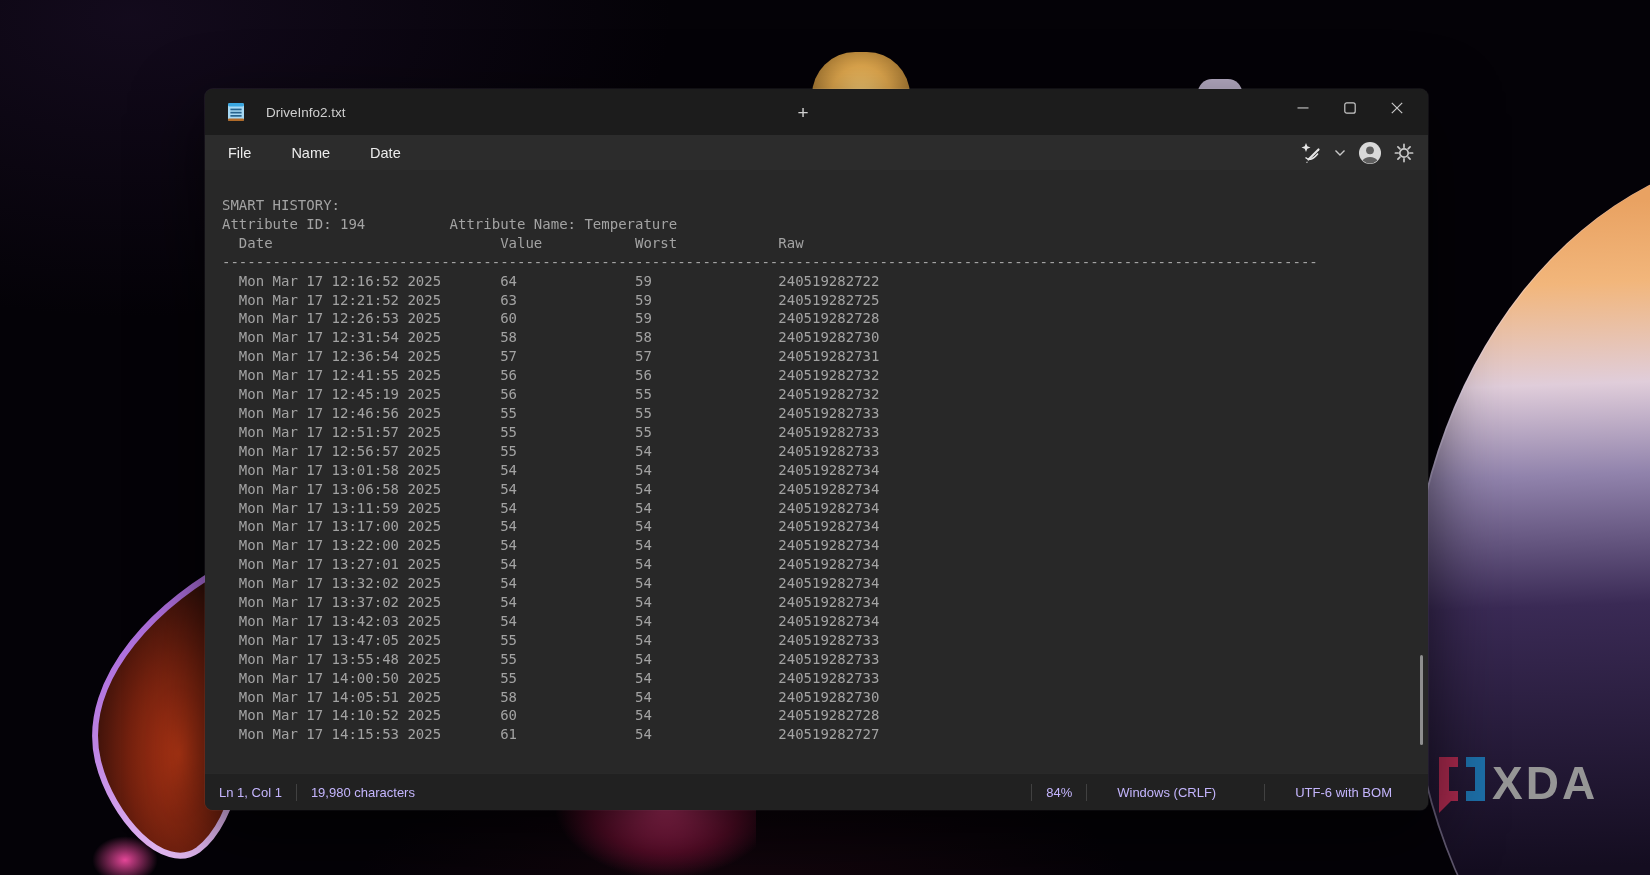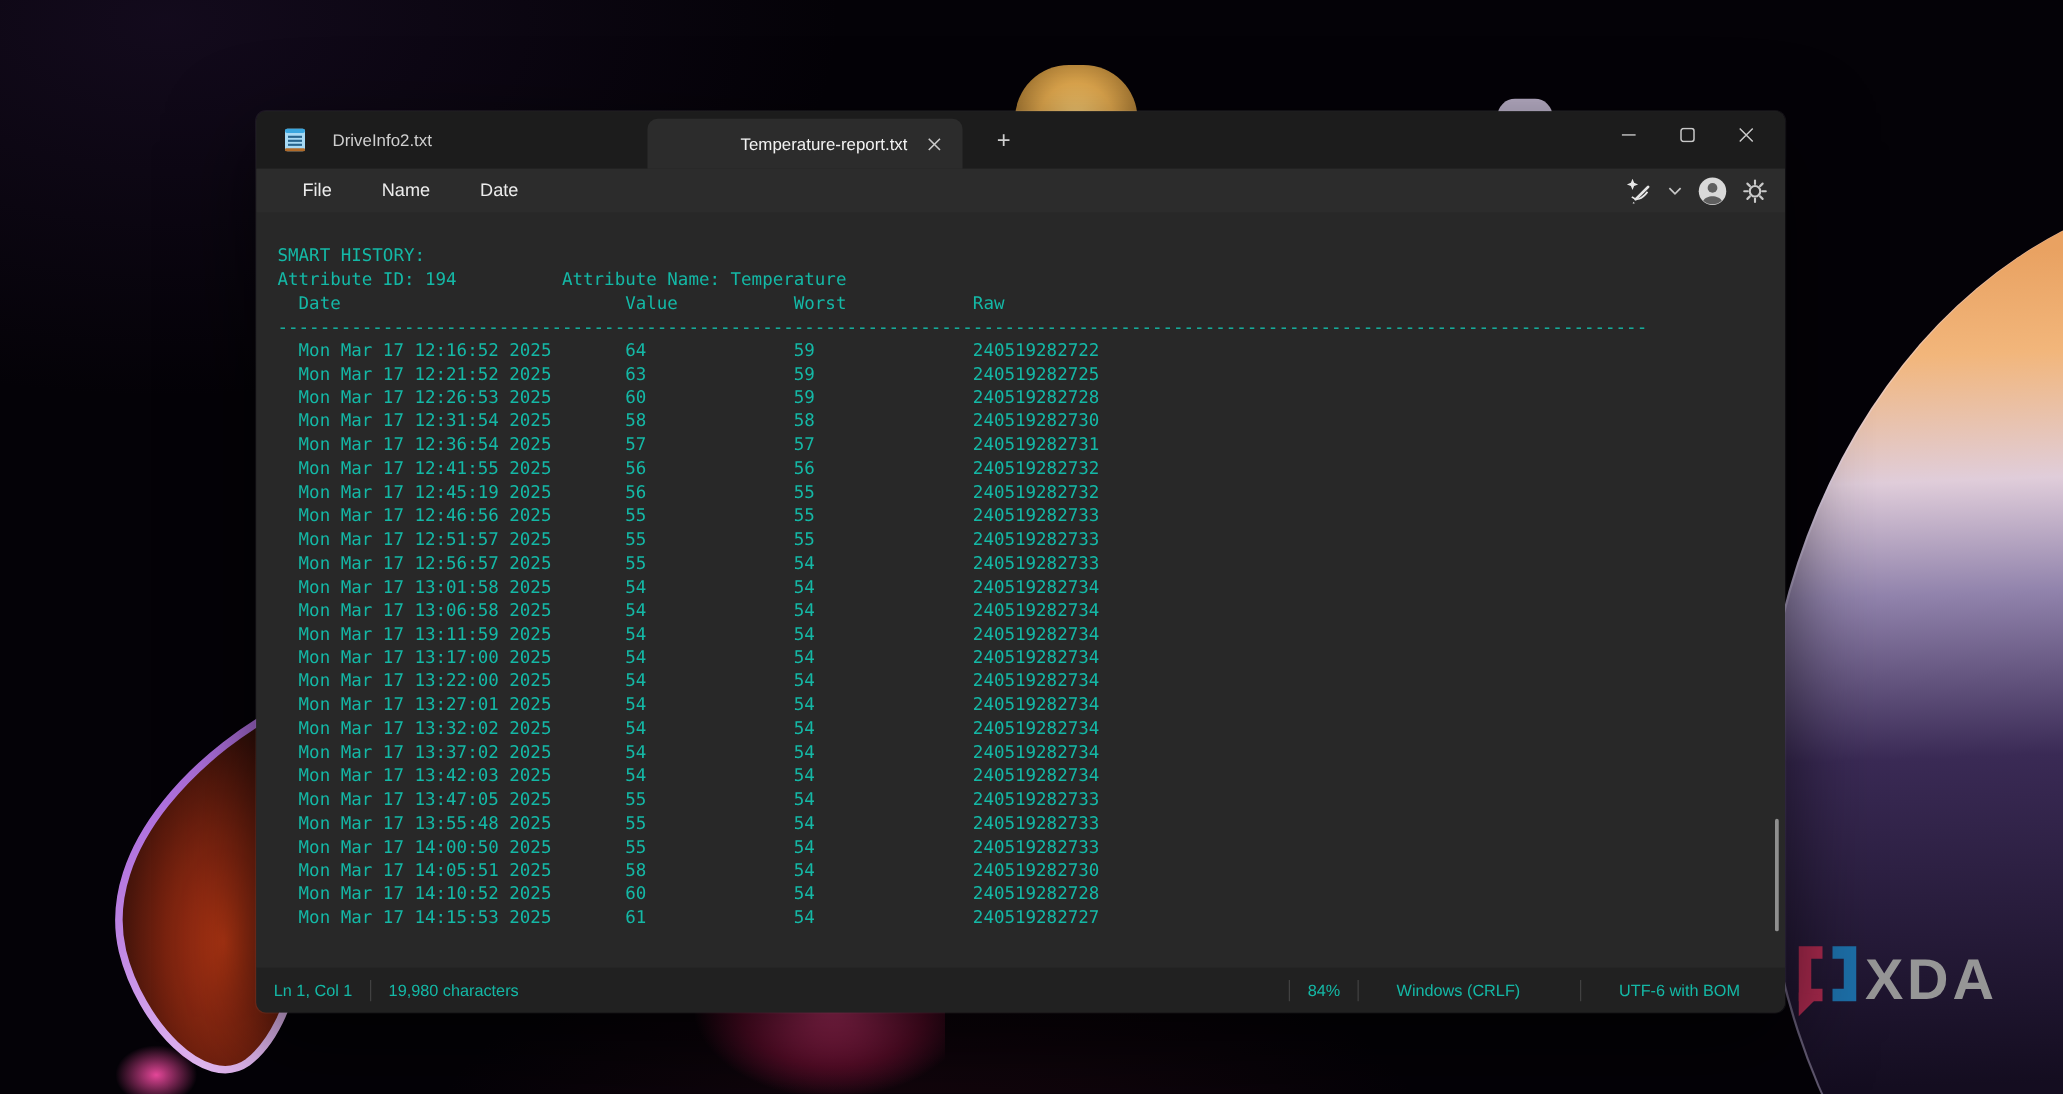--- a/index.html
+++ b/index.html
@@ -53,39 +53,39 @@
   .newtab { position:absolute; left:582px; top:9px; width:32px; height:30px;
       border-radius:5px; display:flex; align-items:center; justify-content:center;
       color:#cfcfcf; font-size:19px; font-weight:300; }
 
   .caption { position:absolute; right:8px; top:0; height:38px; display:flex; }
   .cap-btn { width:47px; height:38px; display:flex; align-items:center;
       justify-content:center; }
 
   
   .menubar { position:relative; height:35px; background:#2c2c2c; display:flex;
-      align-items:center; padding-left:24px; }
+      align-items:center; padding-left:10px; }
   .menu-item { font-size:14.5px; color:#ececec; padding:4px 13px; margin-right:14px;
       border-radius:5px; background:transparent; border:none; }
   .menu-right { position:absolute; right:12px; top:0; height:35px; display:flex;
       align-items:center; gap:7px; }
   .icon-btn { display:flex; align-items:center; justify-content:center;
       border:none; background:transparent; padding:2px; border-radius:5px; }
 
   
   .editor { position:relative; height:603px; background:#282828; }
   .editor pre { position:absolute; left:17px; top:26px;
       font-family:"DejaVu Sans Mono","Liberation Mono",monospace;
-      font-size:14px; line-height:18.9px; color:#14b8a6; white-space:pre; }
+      font-size:14px; line-height:18.9px; color:#a3a3a3; white-space:pre; }
   .scroll-thumb { position:absolute; right:5px; top:485px; width:3px; height:90px;
       border-radius:2px; background:#8f8f8f; }
 
   
   .statusbar { position:relative; height:37px; background:#212121; display:flex;
-      align-items:center; font-size:13px; color:#14b8a6;
+      align-items:center; font-size:13px; color:#c4b5fd;
       border-top:1px solid rgba(255,255,255,.04); }
   .sb-cell { padding:0 14px; white-space:nowrap; }
   .sb-div { width:1px; height:17px; background:#414141; }
   .sb-spacer { flex:1; }
   .sb-right-pad { width:22px; }
 </style>
 </head>
 <body>
 
 <div class="desktop">
@@ -124,28 +124,20 @@
     <svg class="app-icon" width="18" height="20" viewBox="0 0 18 20">
       <rect x="1" y="1" width="16" height="18" rx="2" fill="#a6d9f4"></rect>
       <rect x="1" y="1" width="16" height="3.4" rx="1.6" fill="#3aa7e0"></rect>
       <rect x="3.4" y="6.6" width="11.2" height="1.7" fill="#27638c"></rect>
       <rect x="3.4" y="9.8" width="11.2" height="1.7" fill="#27638c"></rect>
       <rect x="3.4" y="13" width="11.2" height="1.7" fill="#27638c"></rect>
       <rect x="1" y="16.6" width="16" height="2.4" rx="1" fill="#b06a28"></rect>
     </svg>
     <div class="tab-inactive">
       <span class="tab-label">DriveInfo2.txt</span>
-    </div>
-    <div class="tab-active">
-      <span class="tab-label">Temperature-report.txt</span>
-      <button class="tab-close">
-        <svg width="11" height="11" viewBox="0 0 11 11">
-          <path d="M1 1 L10 10 M10 1 L1 10" stroke="#c9c9c9" stroke-width="1.3"></path>
-        </svg>
-      </button>
     </div>
     <div class="newtab">
       <span>+</span>
     </div>
 
     <div class="caption">
       <div class="cap-btn">
         <svg width="12" height="12" viewBox="0 0 12 12">
           <rect x="0.5" y="5.4" width="11" height="1.1" fill="#c8c8c8"></rect>
         </svg>

